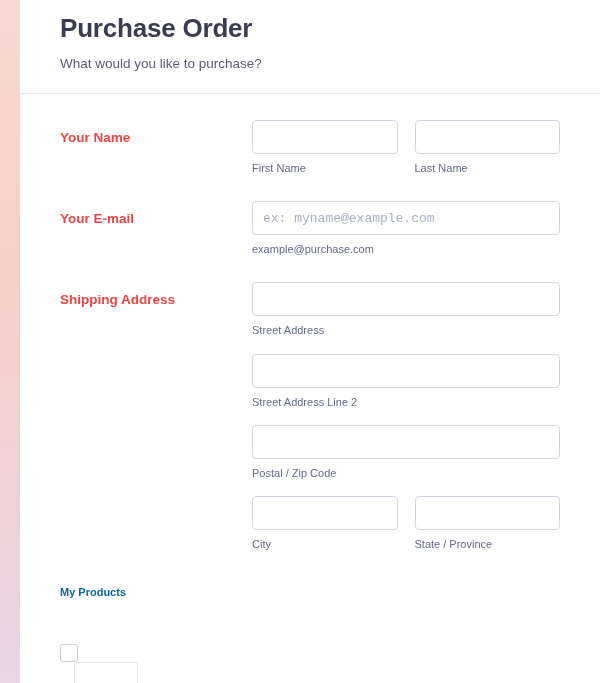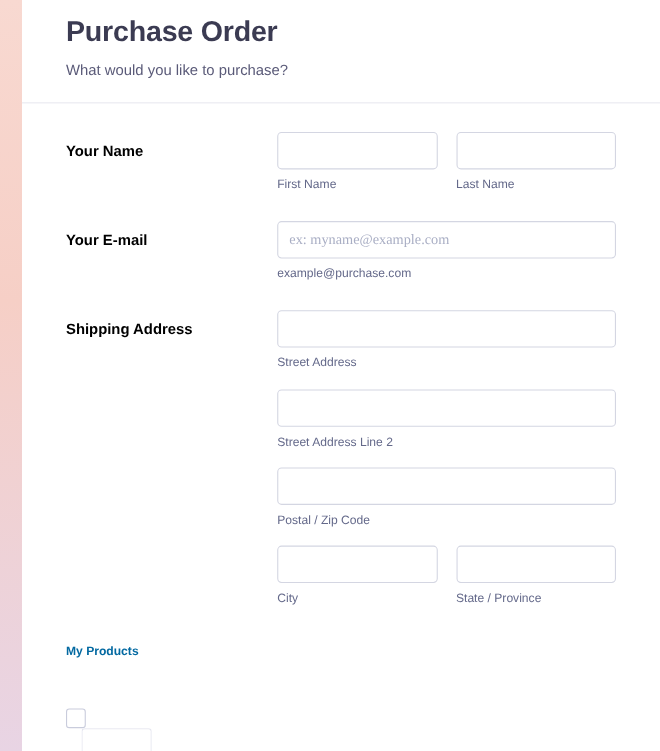--- a/index.html
+++ b/index.html
@@ -60,21 +60,21 @@
   }
   .field-row {
     display: flex;
     align-items: flex-start;
     padding-top: 26px;
   }
   .field-label {
     width: 192px;
     flex: 0 0 192px;
     font-size: 13.5px;
-    color: #000000;
+    color: #ef4444;
     font-weight: bold;
     padding-top: 9px;
     line-height: 1.3;
   }
   .field-controls {
     flex: 1 1 auto;
   }
   .input-pair {
     display: flex;
     gap: 17px;
@@ -84,21 +84,21 @@
     min-width: 0;
   }
   .text-input {
     display: block;
     width: 100%;
     box-sizing: border-box;
     height: 34px;
     border: 1px solid #d4d6e2;
     border-radius: 4px;
     background: #ffffff;
-    font-family: Liberation Serif, serif;
+    font-family: Liberation Mono, monospace;
     font-size: 13px;
     color: #34344a;
     padding: 16px 10px;
     outline: none;
   }
   .text-input::placeholder {
     color: #a9aec4;
   }
   .sublabel {
     font-size: 11px;

